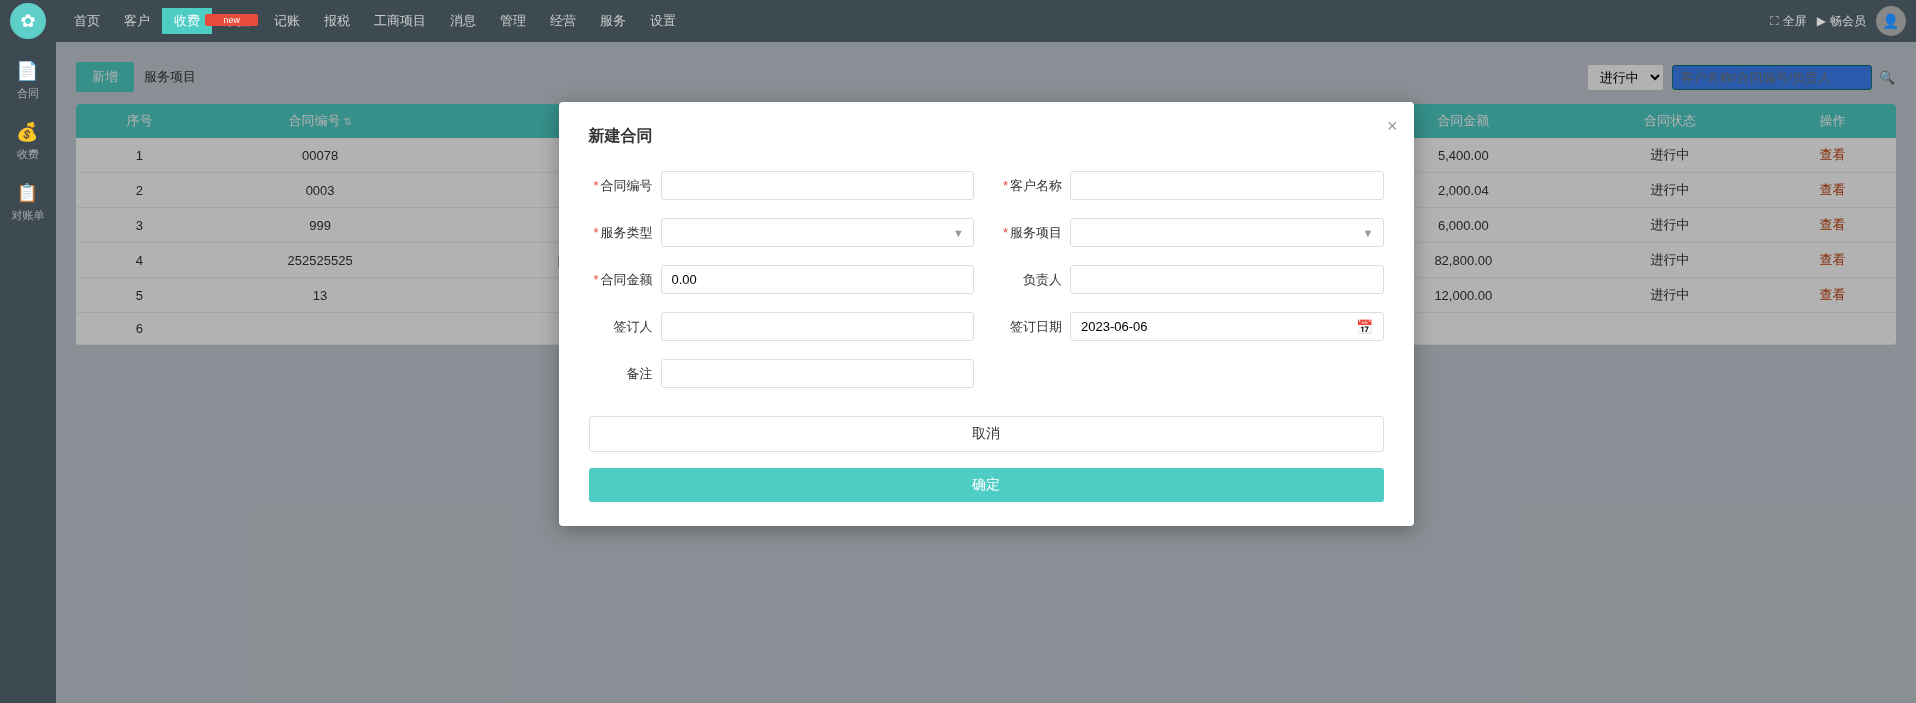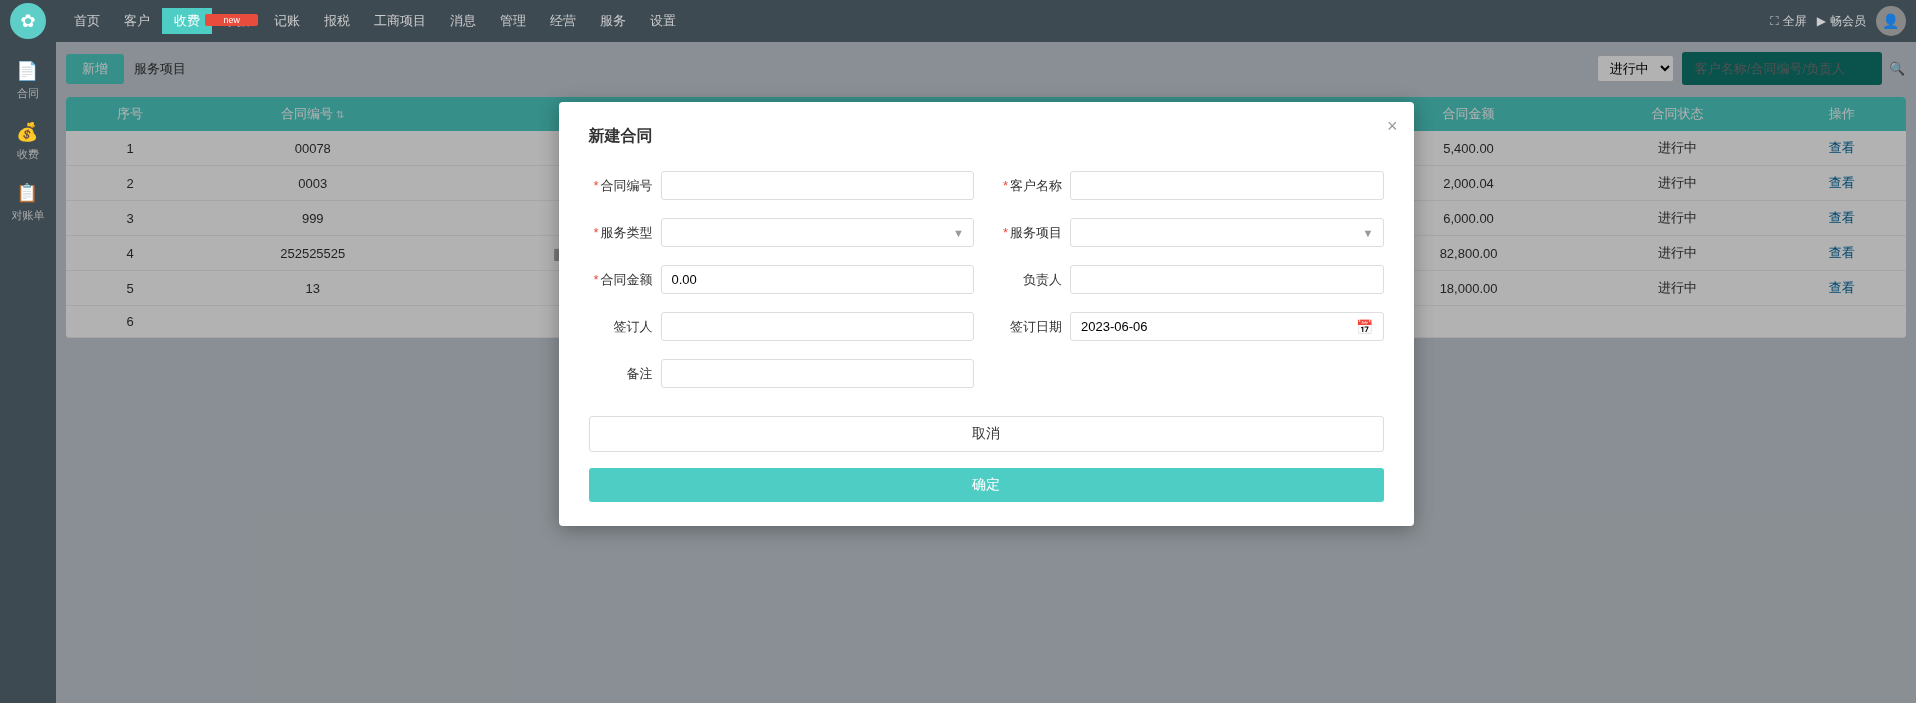--- a/index.html
+++ b/index.html
@@ -56,58 +56,58 @@
       width: 50px; display: flex; flex-direction: column;
       align-items: center; justify-content: center;
       padding: 8px 4px; cursor: pointer;
       color: #aaa; font-size: 11px; gap: 4px; border-radius: 4px;
     }
     .sidebar-icon { font-size: 18px; }
 
     
     .content-area {
       flex: 1; background: #c5cdd4;
-      padding: 10px; overflow: auto; position: relative;
+      padding: 20px; overflow: auto; position: relative;
     }
 
     
     .toolbar {
       display: flex; align-items: center; gap: 10px; margin-bottom: 12px;
     }
     .btn-new {
       background: #4ecdc4; color: white; border: none;
       padding: 6px 16px; border-radius: 3px; cursor: pointer; font-size: 13px;
     }
     .toolbar-label { font-size: 13px; color: #333; }
     .toolbar-right { margin-left: auto; display: flex; align-items: center; gap: 8px; }
     .status-select {
       border: 1px solid #ccc; background: white; padding: 4px 8px;
       border-radius: 3px; font-size: 13px; cursor: pointer;
     }
     .search-box {
-      border: 5px solid #0f766e; background: #0f766e;
+      border: 1px solid #0f766e; background: #3b82f6;
       padding: 4px 8px; border-radius: 3px; font-size: 13px;
       width: 200px;
     }
     .search-icon { color: #999; cursor: pointer; }
 
     
     .data-table { width: 100%; border-collapse: collapse; background: white; border-radius: 4px; overflow: hidden; }
     .data-table thead tr { background: #4ecdc4; }
     .data-table thead th {
       color: white; padding: 8px 10px; text-align: center;
       font-weight: normal; font-size: 13px; white-space: nowrap;
     }
     .data-table tbody tr { border-bottom: 1px solid #eee; }
     .data-table tbody td {
       padding: 8px 10px; text-align: center; font-size: 13px; color: #333;
     }
     .sort-icon { font-size: 10px; color: rgba(255,255,255,0.8); margin-left: 3px; }
     .btn-view {
-      color: #0369a1; cursor: pointer; background: none; border: none;
+      color: #c2410c; cursor: pointer; background: none; border: none;
       font-size: 13px;
     }
     .blurred { color: #aaa; background: #ddd; border-radius: 2px; font-size: 11px; }
 
     
     .modal-overlay {
       position: absolute; top: 0; left: 0; right: 0; bottom: 0;
       background: rgba(0,0,0,0.3); display: flex; align-items: flex-start;
       justify-content: center; padding-top: 60px;
     }
@@ -312,21 +312,21 @@
           <td>82,800.00</td>
           <td>进行中</td>
           <td><button class="btn-view">查看</button></td>
         </tr>
         <tr class="table-row">
           <td>5</td>
           <td>13</td>
           <td><span class="blurred">████████</span></td>
           <td>小规模记账</td>
           <td>202303-202402</td>
-          <td>18,000.00</td>
+          <td>12,000.00</td>
           <td>进行中</td>
           <td><button class="btn-view">查看</button></td>
         </tr>
         <tr class="table-row">
           <td>6</td>
           <td colspan="7"></td>
         </tr>
       </tbody>
     </table>
 

